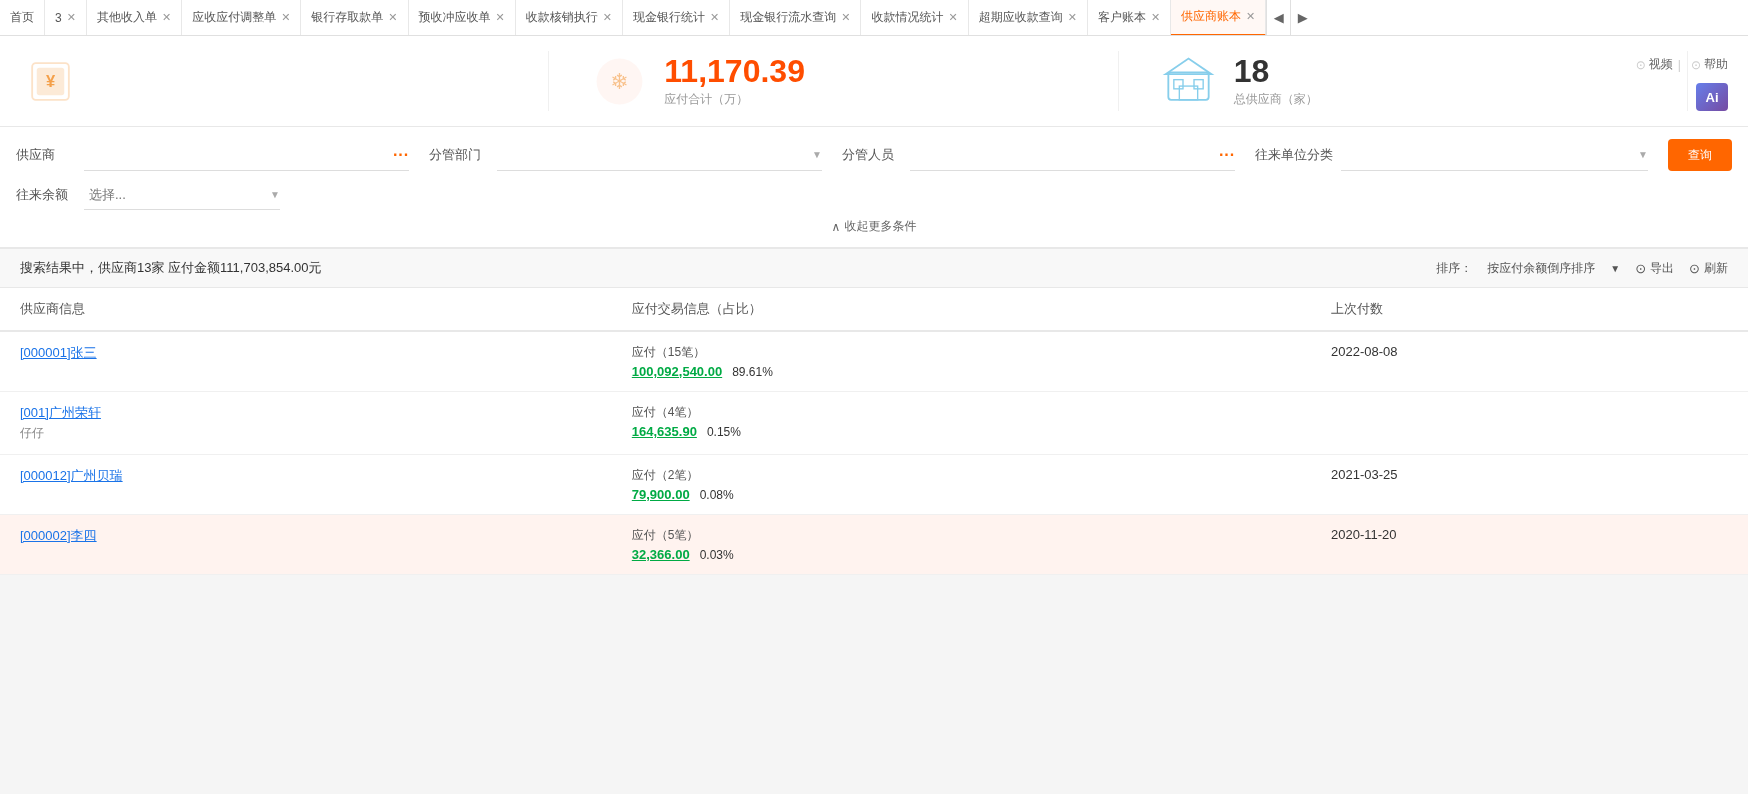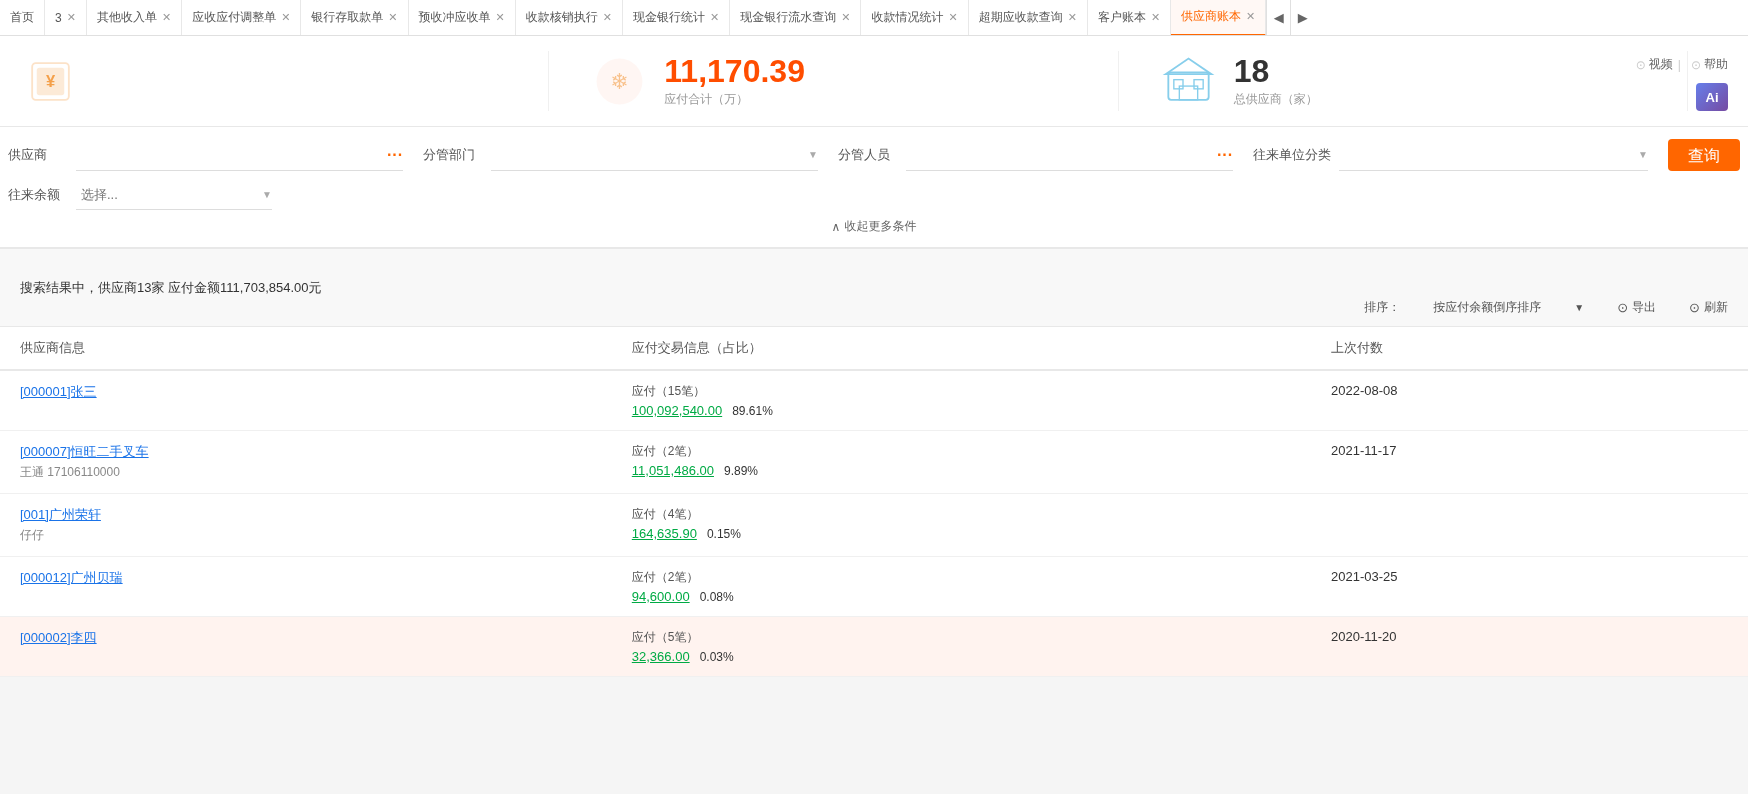--- a/index.html
+++ b/index.html
@@ -93,21 +93,21 @@
       align-items: center;
       font-size: 12px;
       color: #666;
     }
     .top-right-links span { margin: 0 5px; color: #ccc; }
     .top-right-links a { color: #666; cursor: pointer; text-decoration: none; }
 
     
     .filter-section {
       background: #fff;
-      padding: 12px 8px;
+      padding: 12px 16px;
       border-bottom: 1px solid #e8e8e8;
     }
     .filter-row {
       display: flex;
       align-items: center;
       margin-bottom: 8px;
       gap: 20px;
     }
     .filter-row:last-child { margin-bottom: 0; }
     .filter-item {
@@ -161,21 +161,21 @@
       font-weight: bold;
       margin-left: 4px;
     }
     .search-btn {
       background: #ff6600;
       color: #fff;
       border: none;
       padding: 7px 20px;
       border-radius: 4px;
       cursor: pointer;
-      font-size: 16px;
+      font-size: 12px;
       white-space: nowrap;
       height: 32px;
     }
     .collapse-btn {
       display: flex;
       align-items: center;
       justify-content: center;
       font-size: 12px;
       color: #666;
       cursor: pointer;
@@ -197,24 +197,23 @@
       border-top: 1px solid #e8e8e8;
       border-bottom: 1px solid #e8e8e8;
     }
     .toolbar-left {
       font-size: 13px;
       color: #333;
     }
     .toolbar-right {
       display: flex;
       align-items: center;
-      gap: 33px;
+      gap: 15px;
       font-size: 12px;
       color: #555;
-      margin-top: 40px;
     }
     .toolbar-right .sort-label { color: #555; }
     .toolbar-right .action-btn {
       display: flex;
       align-items: center;
       gap: 4px;
       cursor: pointer;
       color: #555;
     }
 
@@ -250,21 +249,21 @@
       text-decoration: underline;
       cursor: pointer;
     }
     .supplier-sub {
       color: #888;
       font-size: 12px;
       margin-top: 3px;
     }
     .amount-green {
       color: #00aa44;
-      font-weight: normal;
+      font-weight: bold;
       text-decoration: underline;
       cursor: pointer;
     }
     .payable-info {
       display: flex;
       flex-direction: column;
     }
     .payable-label {
       font-size: 12px;
       color: #555;
@@ -495,54 +494,41 @@
           <td>
             <div class="payable-info">
               <div class="payable-label">应付（15笔）</div>
               <div class="payable-row">
                 <a class="amount-green">100,092,540.00</a>
                 <span class="percentage">89.61%</span>
               </div>
             </div>
           </td>
           <td><span class="last-payment">2022-08-08</span></td>
-        </tr>
-        <tr>
-          <td><a class="supplier-link">[000007]恒旺二手叉车</a><div class="supplier-sub">王通  17106110000</div></td>
-          <td>
-            <div class="payable-info">
-              <div class="payable-label">应付（2笔）</div>
-              <div class="payable-row">
-                <a class="amount-green">11,051,486.00</a>
-                <span class="percentage">9.89%</span>
-              </div>
-            </div>
-          </td>
-          <td><span class="last-payment">2021-11-17</span></td>
         </tr>
         <tr>
           <td><a class="supplier-link">[001]广州荣轩</a><div class="supplier-sub">仔仔</div></td>
           <td>
             <div class="payable-info">
               <div class="payable-label">应付（4笔）</div>
               <div class="payable-row">
                 <a class="amount-green">164,635.90</a>
                 <span class="percentage">0.15%</span>
               </div>
             </div>
           </td>
           <td><span class="last-payment"></span></td>
         </tr>
         <tr>
           <td><a class="supplier-link">[000012]广州贝瑞</a></td>
           <td>
             <div class="payable-info">
               <div class="payable-label">应付（2笔）</div>
               <div class="payable-row">
-                <a class="amount-green">94,600.00</a>
+                <a class="amount-green">79,900.00</a>
                 <span class="percentage">0.08%</span>
               </div>
             </div>
           </td>
           <td><span class="last-payment">2021-03-25</span></td>
         </tr>
         <tr class="highlighted">
           <td><a class="supplier-link">[000002]李四</a></td>
           <td>
             <div class="payable-info">

